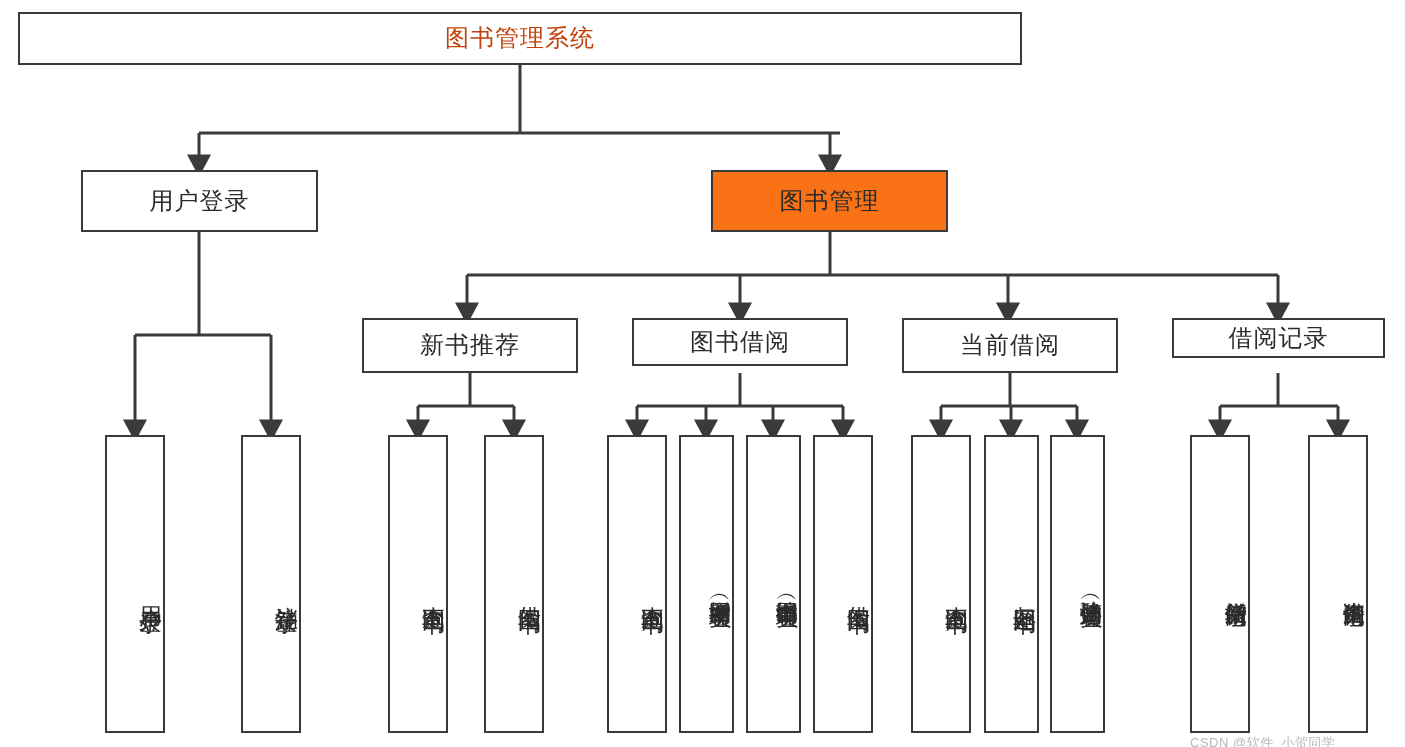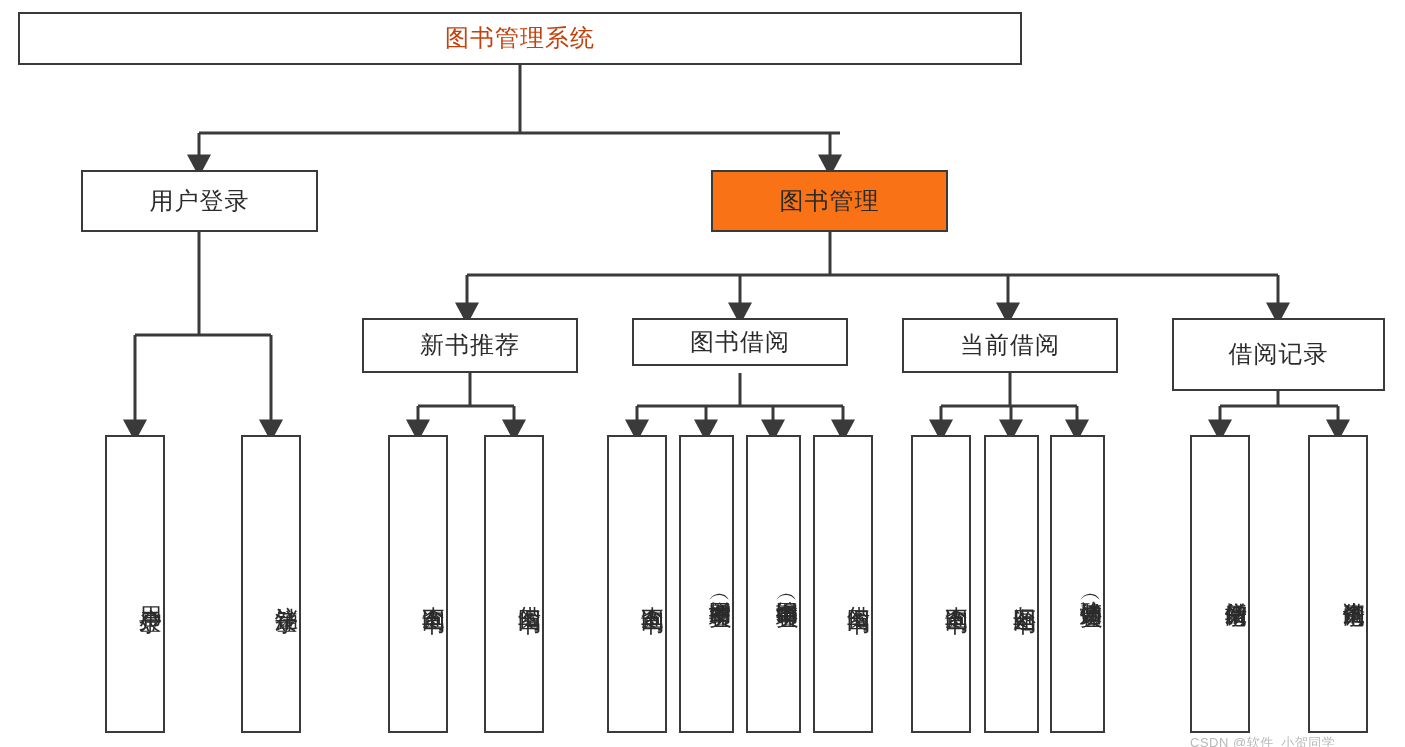--- a/index.html
+++ b/index.html
@@ -124,21 +124,21 @@
   </svg>
 
   <div class="node node-h" style="left: 18px; top: 12px; width: 1004px; height: 53px; border-color: rgb(58, 58, 58); background: rgb(255, 255, 255); color: #c2410c;">图书管理系统</div>
 
   <div class="node node-h" style="left: 81px; top: 170px; width: 237px; height: 62px; border-color: rgb(58, 58, 58); background: rgb(255, 255, 255); color: rgb(43, 43, 43);">用户登录</div>
   <div class="node node-h" style="left: 711px; top: 170px; width: 237px; height: 62px; border-color: rgb(58, 58, 58); background: #f97316; color: rgb(43, 43, 43);">图书管理</div>
 
   <div class="node node-h" style="left: 362px; top: 318px; width: 216px; height: 55px; border-color: rgb(58, 58, 58); background: rgb(255, 255, 255); color: rgb(43, 43, 43); text-align: right;">新书推荐</div>
   <div class="node node-h" style="left: 632px; top: 318px; width: 216px; height: 48px; border-color: rgb(58, 58, 58); background: rgb(255, 255, 255); color: rgb(43, 43, 43);">图书借阅</div>
   <div class="node node-h" style="left: 902px; top: 318px; width: 216px; height: 55px; border-color: rgb(58, 58, 58); background: rgb(255, 255, 255); color: rgb(43, 43, 43);">当前借阅</div>
-  <div class="node node-h" style="left: 1172px; top: 318px; width: 213px; height: 73px; border-color: rgb(58, 58, 58); background: rgb(255, 255, 255); color: rgb(43, 43, 43);">借阅记录</div>
+  <div class="node node-h" style="left: 1172px; top: 318px; width: 213px; height: 40px; border-color: rgb(58, 58, 58); background: rgb(255, 255, 255); color: rgb(43, 43, 43);">借阅记录</div>
 
   <div class="node node-v" style="left: 105px; top: 435px; width: 60px; height: 298px; border-color: rgb(58, 58, 58); background: rgb(255, 255, 255); color: rgb(43, 43, 43);">用户登录</div>
   <div class="node node-v" style="left: 241px; top: 435px; width: 60px; height: 298px; border-color: rgb(58, 58, 58); background: rgb(255, 255, 255); color: rgb(43, 43, 43);">注销登录</div>
   <div class="node node-v" style="left: 388px; top: 435px; width: 60px; height: 298px; border-color: rgb(58, 58, 58); background: rgb(255, 255, 255); color: rgb(43, 43, 43);">查询图书</div>
   <div class="node node-v" style="left: 484px; top: 435px; width: 60px; height: 298px; border-color: rgb(58, 58, 58); background: rgb(255, 255, 255); color: rgb(43, 43, 43);">借阅图书</div>
   <div class="node node-v" style="left: 607px; top: 435px; width: 60px; height: 298px; border-color: rgb(58, 58, 58); background: rgb(255, 255, 255); color: rgb(43, 43, 43);">查询图书</div>
   <div class="node node-v compact" style="left: 679px; top: 435px; width: 55px; height: 298px; border-color: rgb(58, 58, 58); background: rgb(255, 255, 255); color: rgb(43, 43, 43);">新增图书（管理员）</div>
   <div class="node node-v compact" style="left: 746px; top: 435px; width: 55px; height: 298px; border-color: rgb(58, 58, 58); background: rgb(255, 255, 255); color: rgb(43, 43, 43);">编辑图书（管理员）</div>
   <div class="node node-v" style="left: 813px; top: 435px; width: 60px; height: 298px; border-color: rgb(58, 58, 58); background: rgb(255, 255, 255); color: rgb(43, 43, 43);">借阅图书</div>
   <div class="node node-v" style="left: 911px; top: 435px; width: 60px; height: 298px; border-color: rgb(58, 58, 58); background: rgb(255, 255, 255); color: rgb(43, 43, 43);">查询图书</div>

